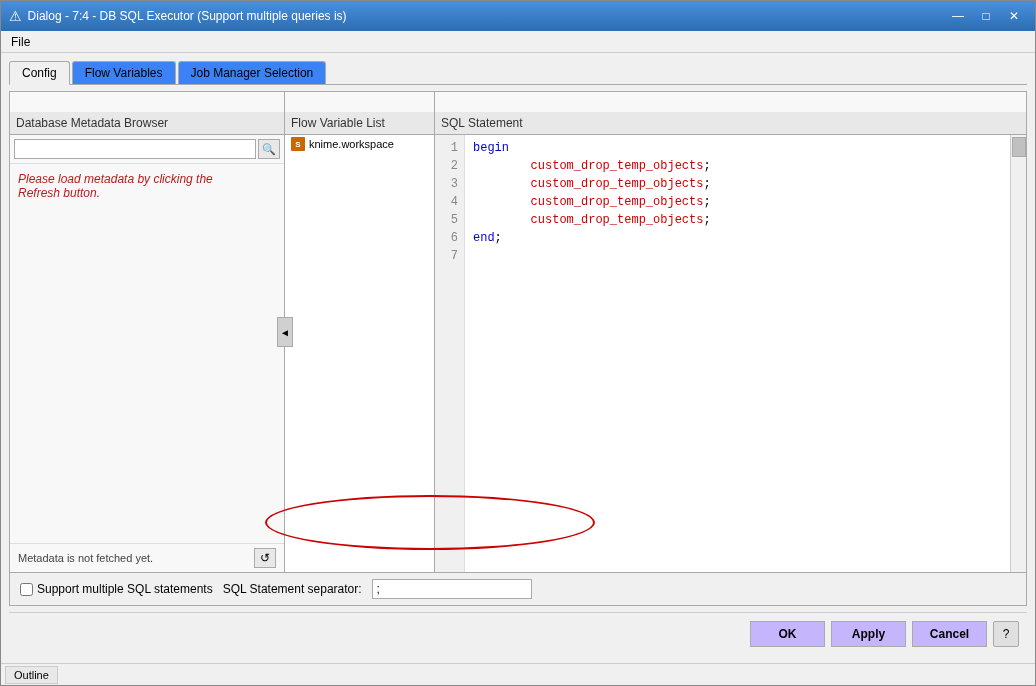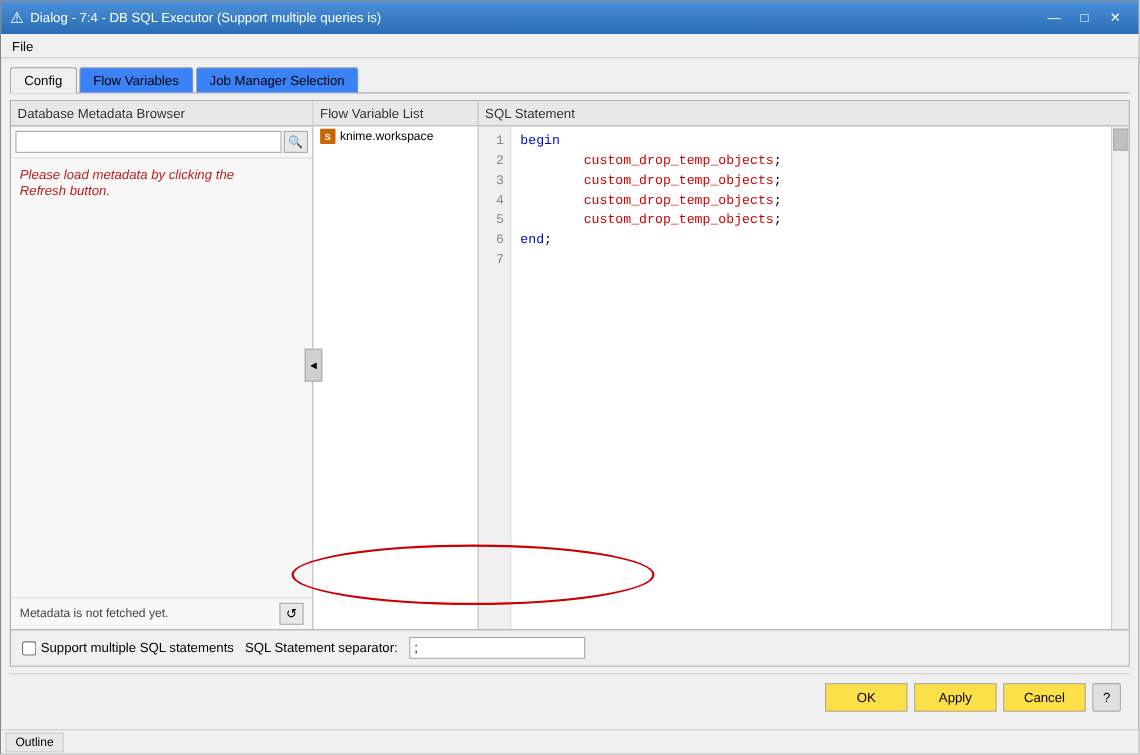--- a/index.html
+++ b/index.html
@@ -134,20 +134,21 @@
       border-right: 1px solid #aaa;
     }
 
     .panel-header {
       background: #e8e8e8;
       padding: 4px 6px;
       border-bottom: 1px solid #aaa;
       font-size: 12px;
       font-weight: normal;
       color: #333;
+      margin-top: 20px;
     }
 
     .search-row {
       display: flex;
       padding: 4px;
       border-bottom: 1px solid #ddd;
       align-items: center;
       gap: 2px;
     }
 
@@ -363,24 +364,25 @@
       align-items: center;
       background: #f0f0f0;
       border-top: 1px solid #ccc;
       flex-shrink: 0;
     }
 
     .dialog-btn {
       min-width: 75px;
       height: 26px;
       border: 1px solid #aaa;
-      background: #fde047;
+      background: #c4b5fd;
       cursor: pointer;
       font-size: 12px;
       padding: 0 12px;
+      font-weight: bold;
     }
 
     .help-btn {
       width: 26px;
       height: 26px;
       border: 1px solid #aaa;
       background: #e0e0e0;
       cursor: pointer;
       font-size: 12px;
       border-radius: 2px;

